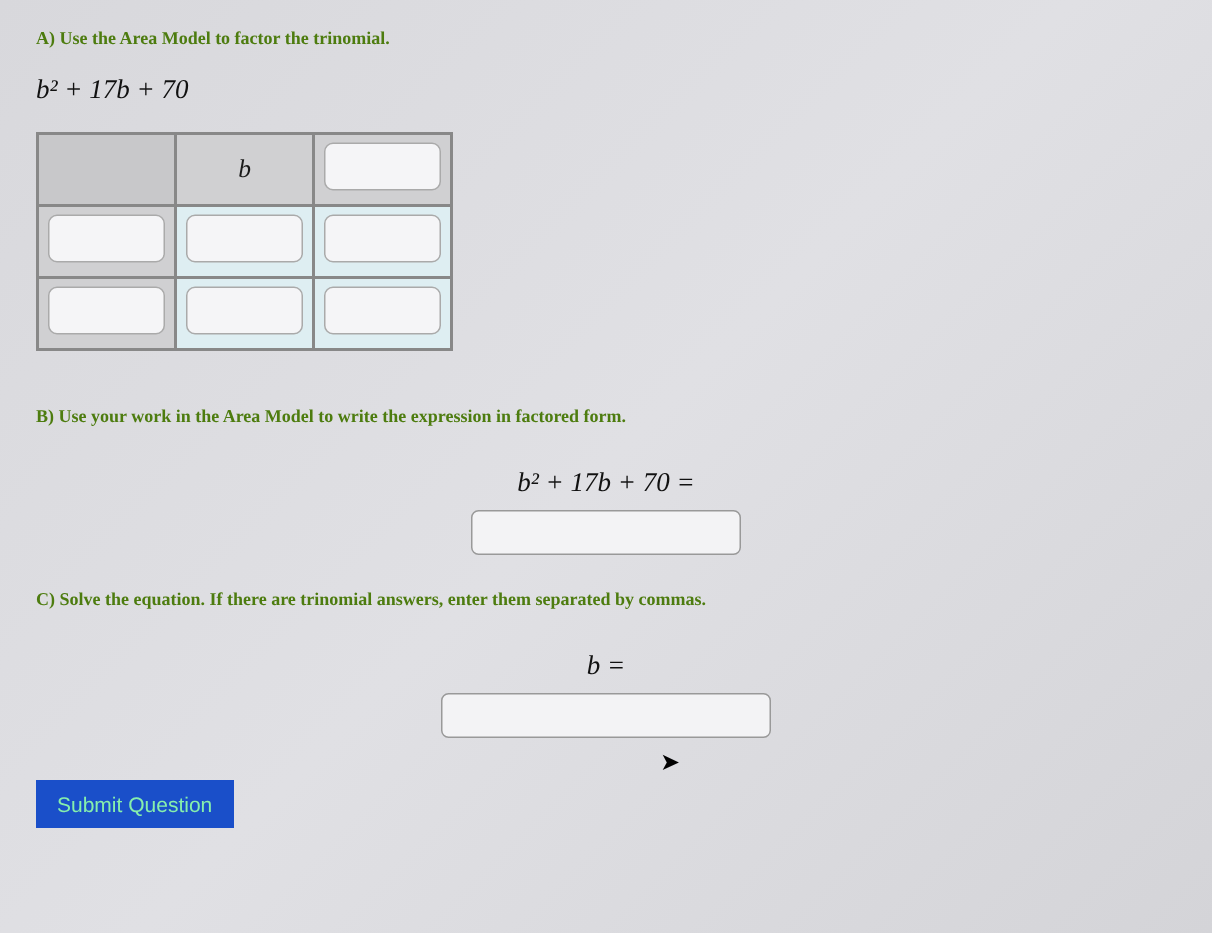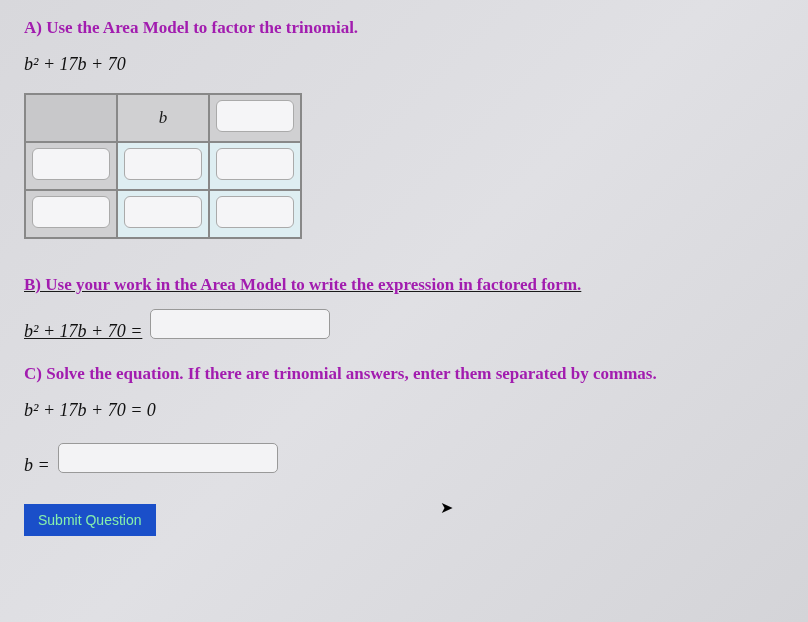--- a/index.html
+++ b/index.html
@@ -11,22 +11,22 @@
       width: 808px;
       height: 622px;
       background: linear-gradient(135deg, #d8d8dc 0%, #e0e0e4 50%, #d4d4d8 100%);
       font-family: Georgia, 'Times New Roman', serif;
       padding: 18px 24px;
       color: #1a1a1a;
       position: relative;
     }
     .section-label {
       font-weight: bold;
-      font-size: 17px;
-      color: #a21caf;
+      font-size: 12px;
+      color: #4d7c0f;
       margin-bottom: 10px;
     }
     .expression {
       font-family: 'Times New Roman', serif;
       font-size: 18px;
       font-style: italic;
       color: #111;
       margin-bottom: 18px;
       margin-top: 16px;
     }
@@ -60,20 +60,21 @@
       border: 1px solid #aaa;
       border-radius: 6px;
       background: #f5f5f7;
       display: inline-block;
     }
     .eq-row {
       display: flex;
       align-items: center;
       gap: 8px;
       margin-bottom: 22px;
+      flex-direction: column;
     }
     .answer-input {
       width: 180px;
       height: 30px;
       border: 1px solid #999;
       border-radius: 5px;
       background: #f3f3f5;
     }
     .answer-input.wide {
       width: 220px;
@@ -88,21 +89,21 @@
       cursor: pointer;
       margin-top: 6px;
     }
     .cursor-arrow {
       position: absolute;
       left: 440px;
       top: 498px;
       font-size: 16px;
       color: #000;
     }
-    .part-b { margin-top: 10px; text-decoration: underline; }
+    .part-b { margin-top: 10px; }
     .part-c { margin-top: 4px; }
   </style>
 </head>
 <body>
 
 
 
 
 <div class="section-label">A) Use the Area Model to factor the trinomial.</div>
 <div class="expression"><span>b² + 17b + 70</span></div>
@@ -146,21 +147,20 @@
   <div class="section-label">B) Use your work in the Area Model to write the expression in factored form.</div>
   <div class="eq-row">
     <span class="expression" style="margin-bottom:0">b² + 17b + 70 =</span>
     <input type="text" class="answer-input" style="">
   </div>
 </div>
 
 
 <div class="part-c">
   <div class="section-label">C) Solve the equation. If there are trinomial answers, enter them separated by commas.</div>
-  <div class="expression">b² + 17b + 70 = 0</div>
   <div class="eq-row">
     <span class="expression" style="margin-bottom:0">b =</span>
     <input type="text" class="answer-input wide" style="">
   </div>
 </div>
 
 <button class="submit-btn">Submit Question</button>
 
 <div class="cursor-arrow">➤</div>
 

